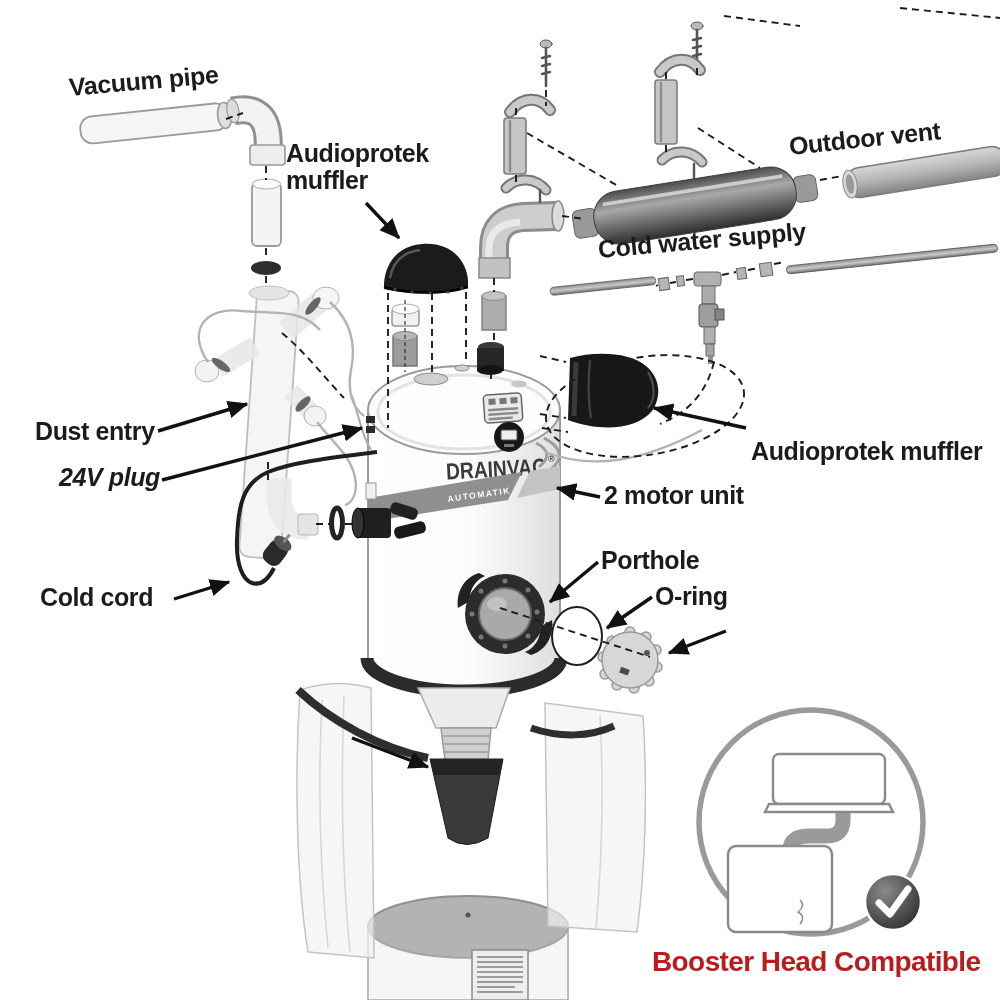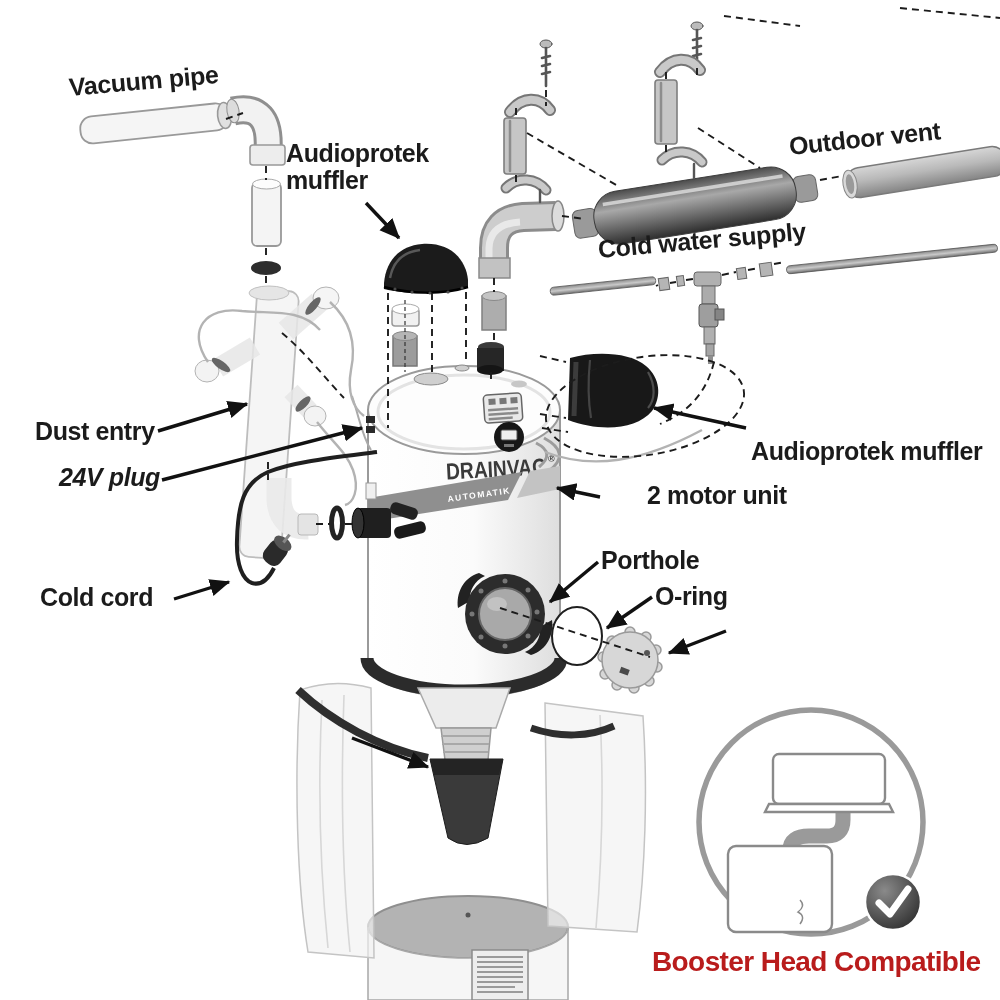--- a/index.html
+++ b/index.html
@@ -367,19 +367,19 @@
 <div class="lbl rot-5" style="left:69px;top:74px;">Vacuum pipe</div>
 <div class="lbl" style="left:286px;top:140px;">
   <div>Audioprotek</div>
   <div>muffler</div>
 </div>
 <div class="lbl rot-6" style="left:789px;top:133px;">Outdoor vent</div>
 <div class="lbl rot-5" style="left:598px;top:236px;">Cold water supply</div>
 <div class="lbl" style="left:751px;top:414px;margin-top:24px;">Audioprotek muffler</div>
 <div class="lbl" style="left:35px;top:418px;">Dust entry</div>
 <div class="lbl" style="left:59px;top:464px;font-style:italic;">24V plug</div>
-<div class="lbl" style="left:604px;top:482px;margin-left:43px;">2 motor unit</div>
+<div class="lbl" style="left:604px;top:482px;">2 motor unit</div>
 <div class="lbl" style="left:601px;top:547px;">Porthole</div>
 <div class="lbl" style="left:655px;top:583px;">O-ring</div>
 <div class="lbl" style="left:40px;top:584px;">Cold cord</div>
 <div class="lbl" id="booster-caption">Booster Head Compatible</div>
 
 </div>
 
 </body></html>

